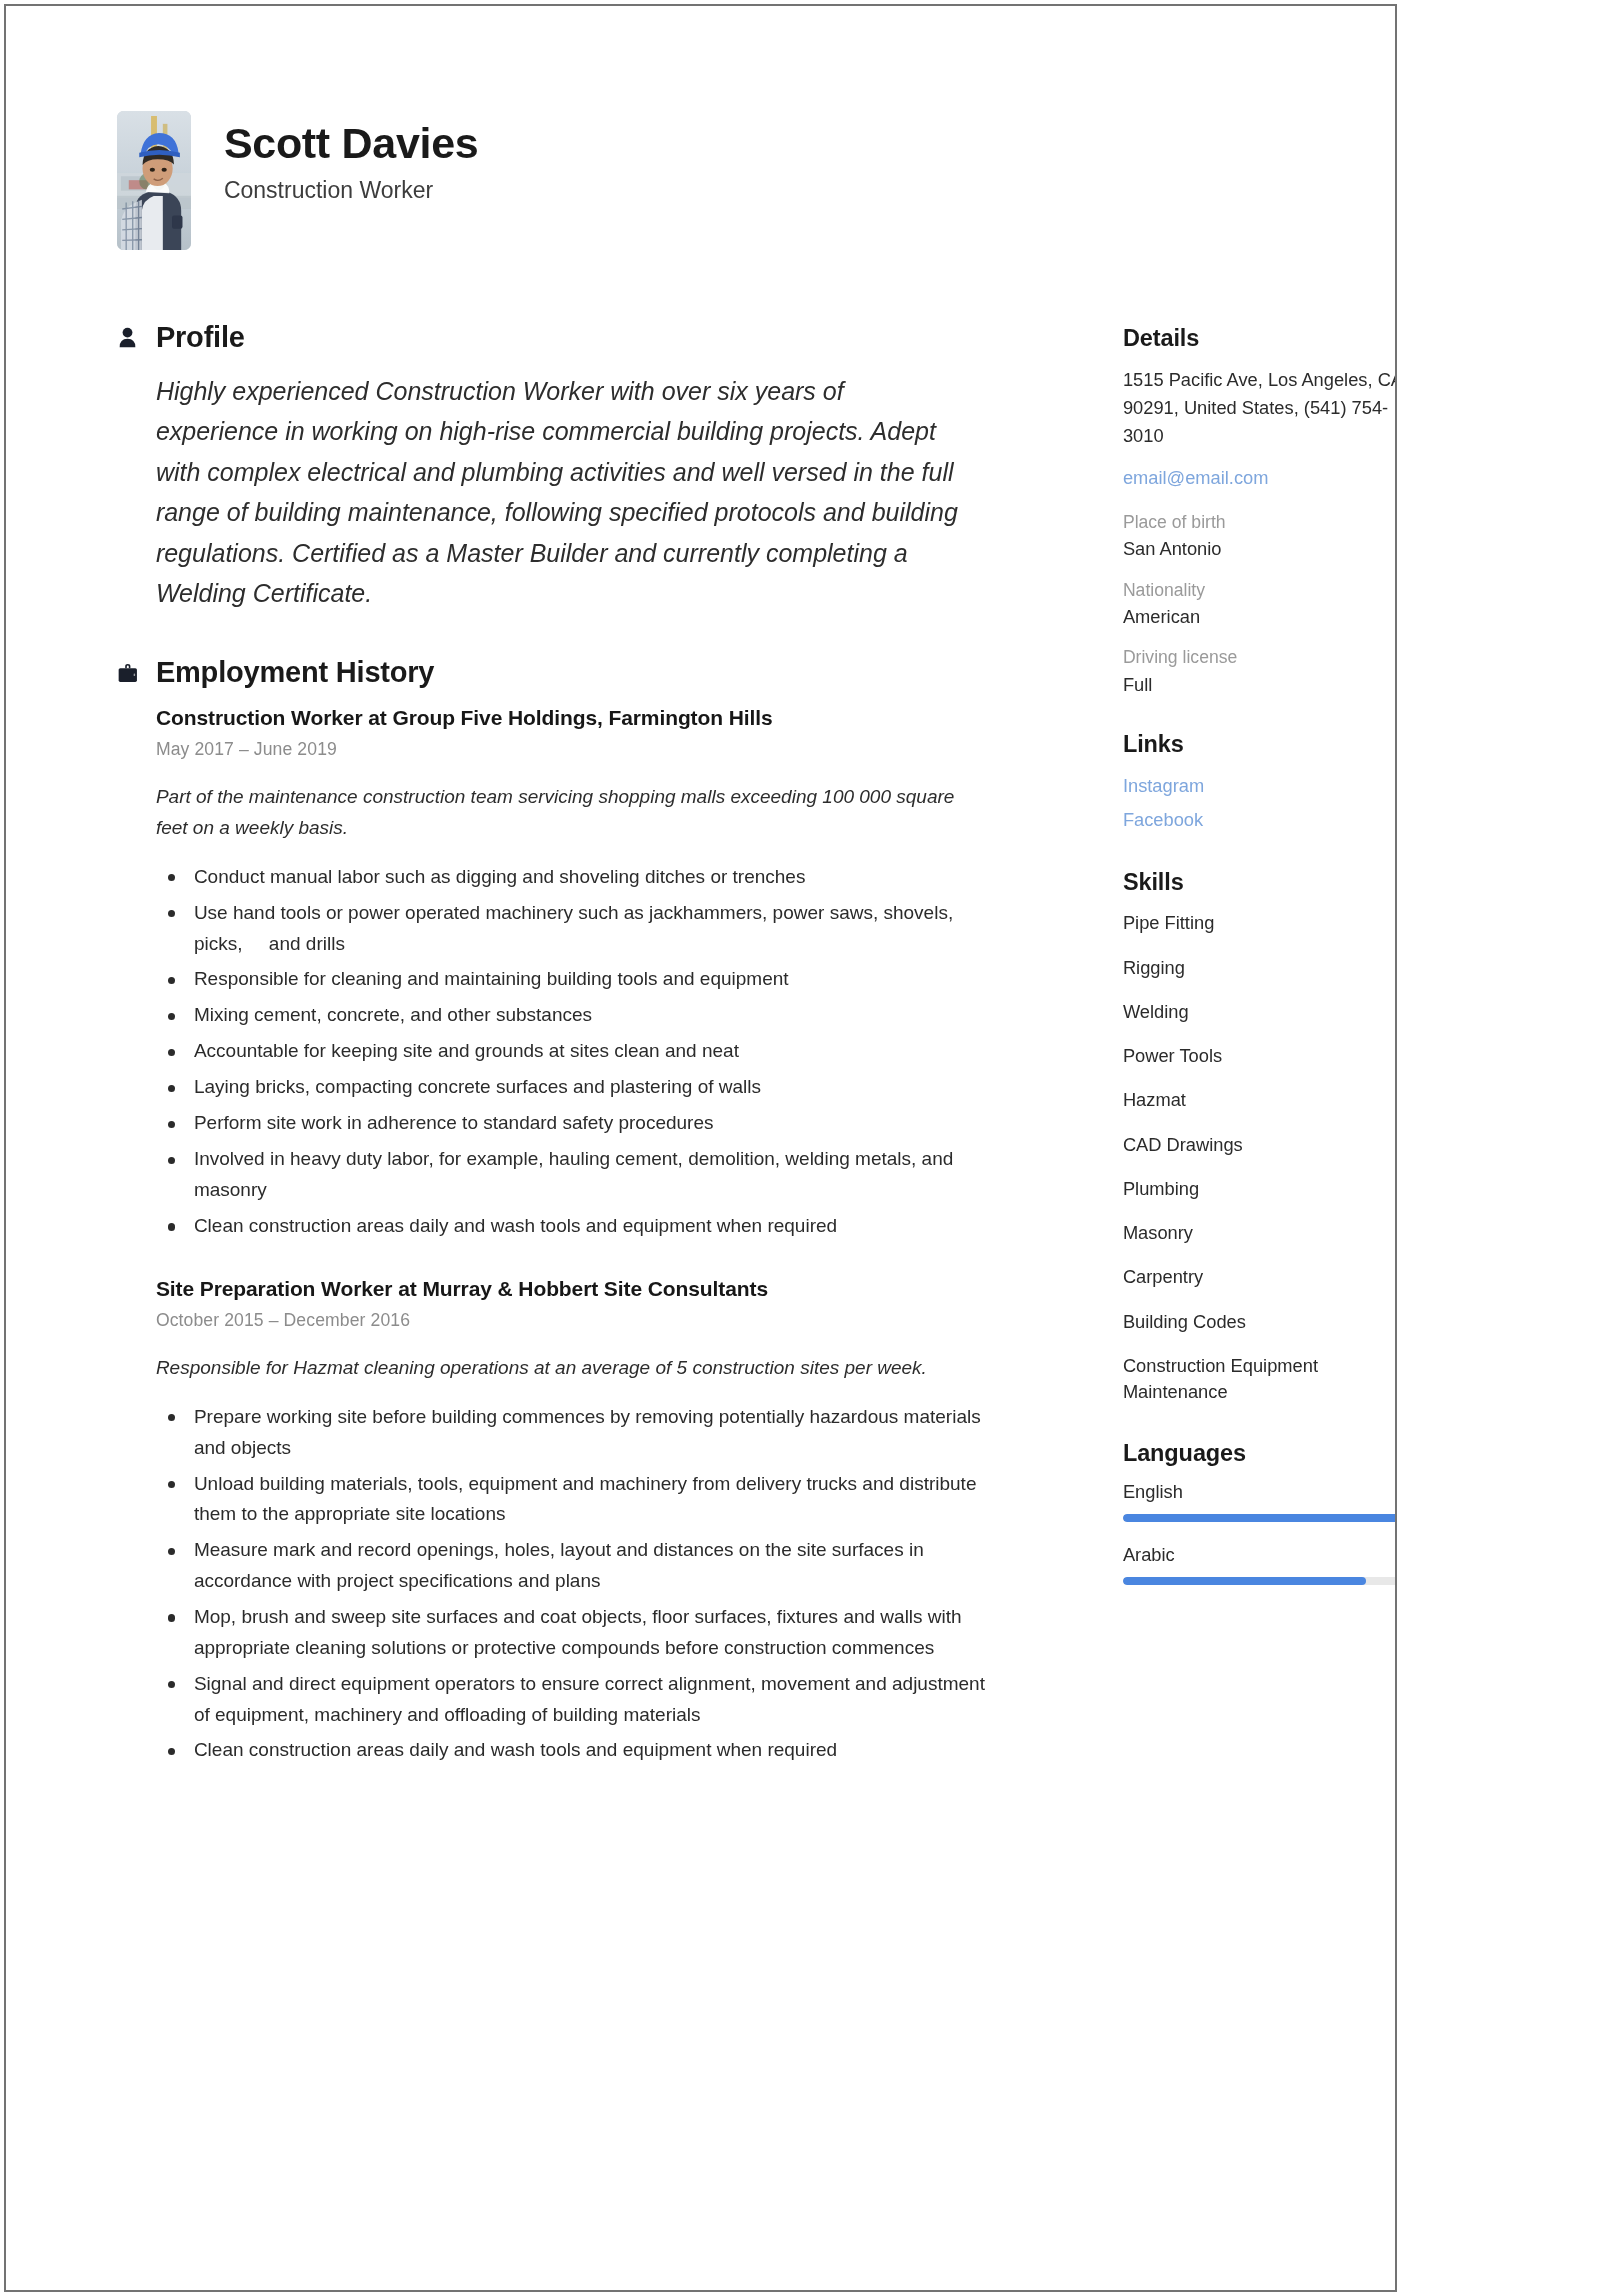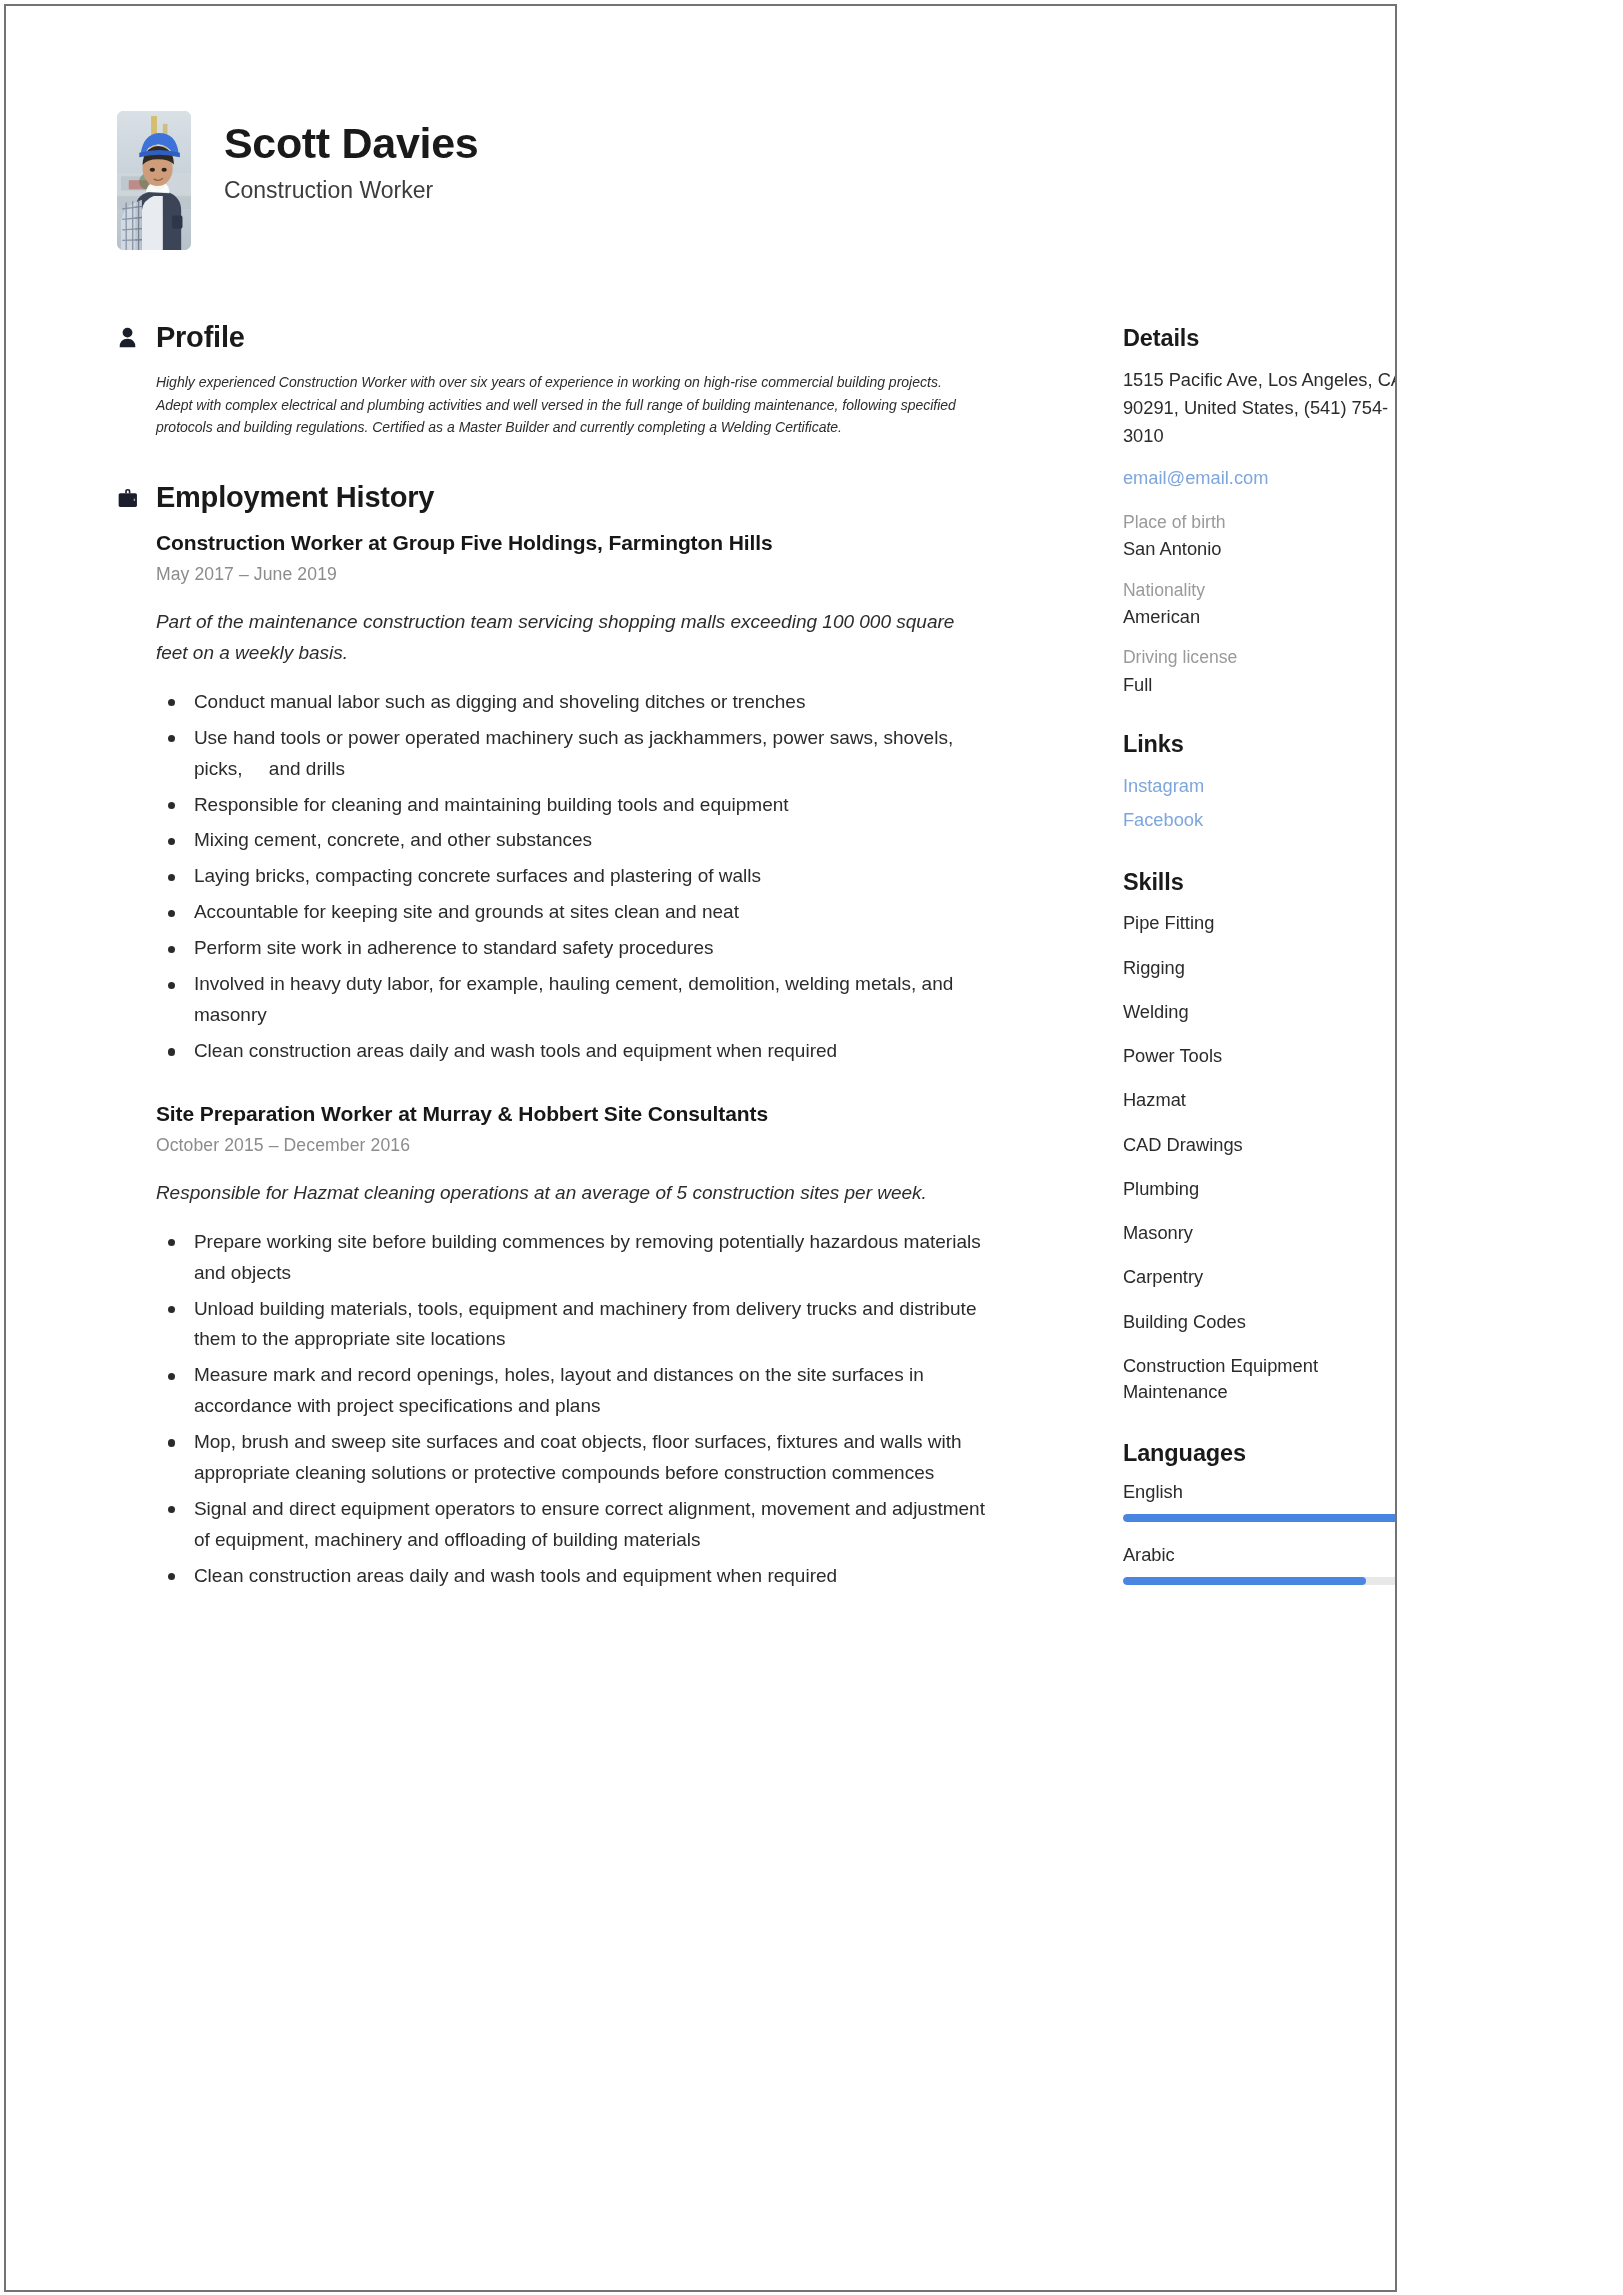--- a/index.html
+++ b/index.html
@@ -96,21 +96,21 @@
     font-size: 29px;
     font-weight: 700;
     color: #1a1a1a;
     letter-spacing: -0.2px;
   }
 
   .section { margin-bottom: 42px; }
 
   
   .profile-text {
-    font-size: 14px;
+    font-size: 25px;
     font-style: italic;
     color: #2d2d2d;
     line-height: 1.62;
     width: 804px;
     margin-left: 39px;
   }
 
   
   .job { margin-left: 39px; margin-bottom: 35px; }
   .job-title {
@@ -311,22 +311,22 @@
 
         <div class="job">
           <div class="job-title">Construction Worker at Group Five Holdings, Farmington Hills</div>
           <div class="job-dates">May 2017  –  June 2019</div>
           <div class="job-desc">Part of the maintenance construction team servicing shopping malls exceeding 100 000 square feet on a weekly basis.</div>
           <ul class="bullets">
             <li>Conduct manual labor such as digging and shoveling ditches or trenches</li>
             <li>Use hand tools or power operated machinery such as jackhammers, power saws, shovels, picks,     and drills</li>
             <li>Responsible for cleaning and maintaining building tools and equipment</li>
             <li>Mixing cement, concrete, and other substances</li>
+            <li>Accountable for keeping site and grounds at sites clean and neat</li>
             <li>Laying bricks, compacting concrete surfaces and plastering of walls</li>
-            <li>Accountable for keeping site and grounds at sites clean and neat</li>
             <li>Perform site work in adherence to standard safety procedures</li>
             <li>Involved in heavy duty labor, for example, hauling cement, demolition, welding metals, and masonry</li>
             <li>Clean construction areas daily and wash tools and equipment when required</li>
           </ul>
         </div>
 
         <div class="job">
           <div class="job-title">Site Preparation Worker at Murray &amp; Hobbert Site Consultants</div>
           <div class="job-dates">October 2015  –  December 2016</div>
           <div class="job-desc">Responsible for Hazmat cleaning operations at an average of 5 construction sites per week.</div>

